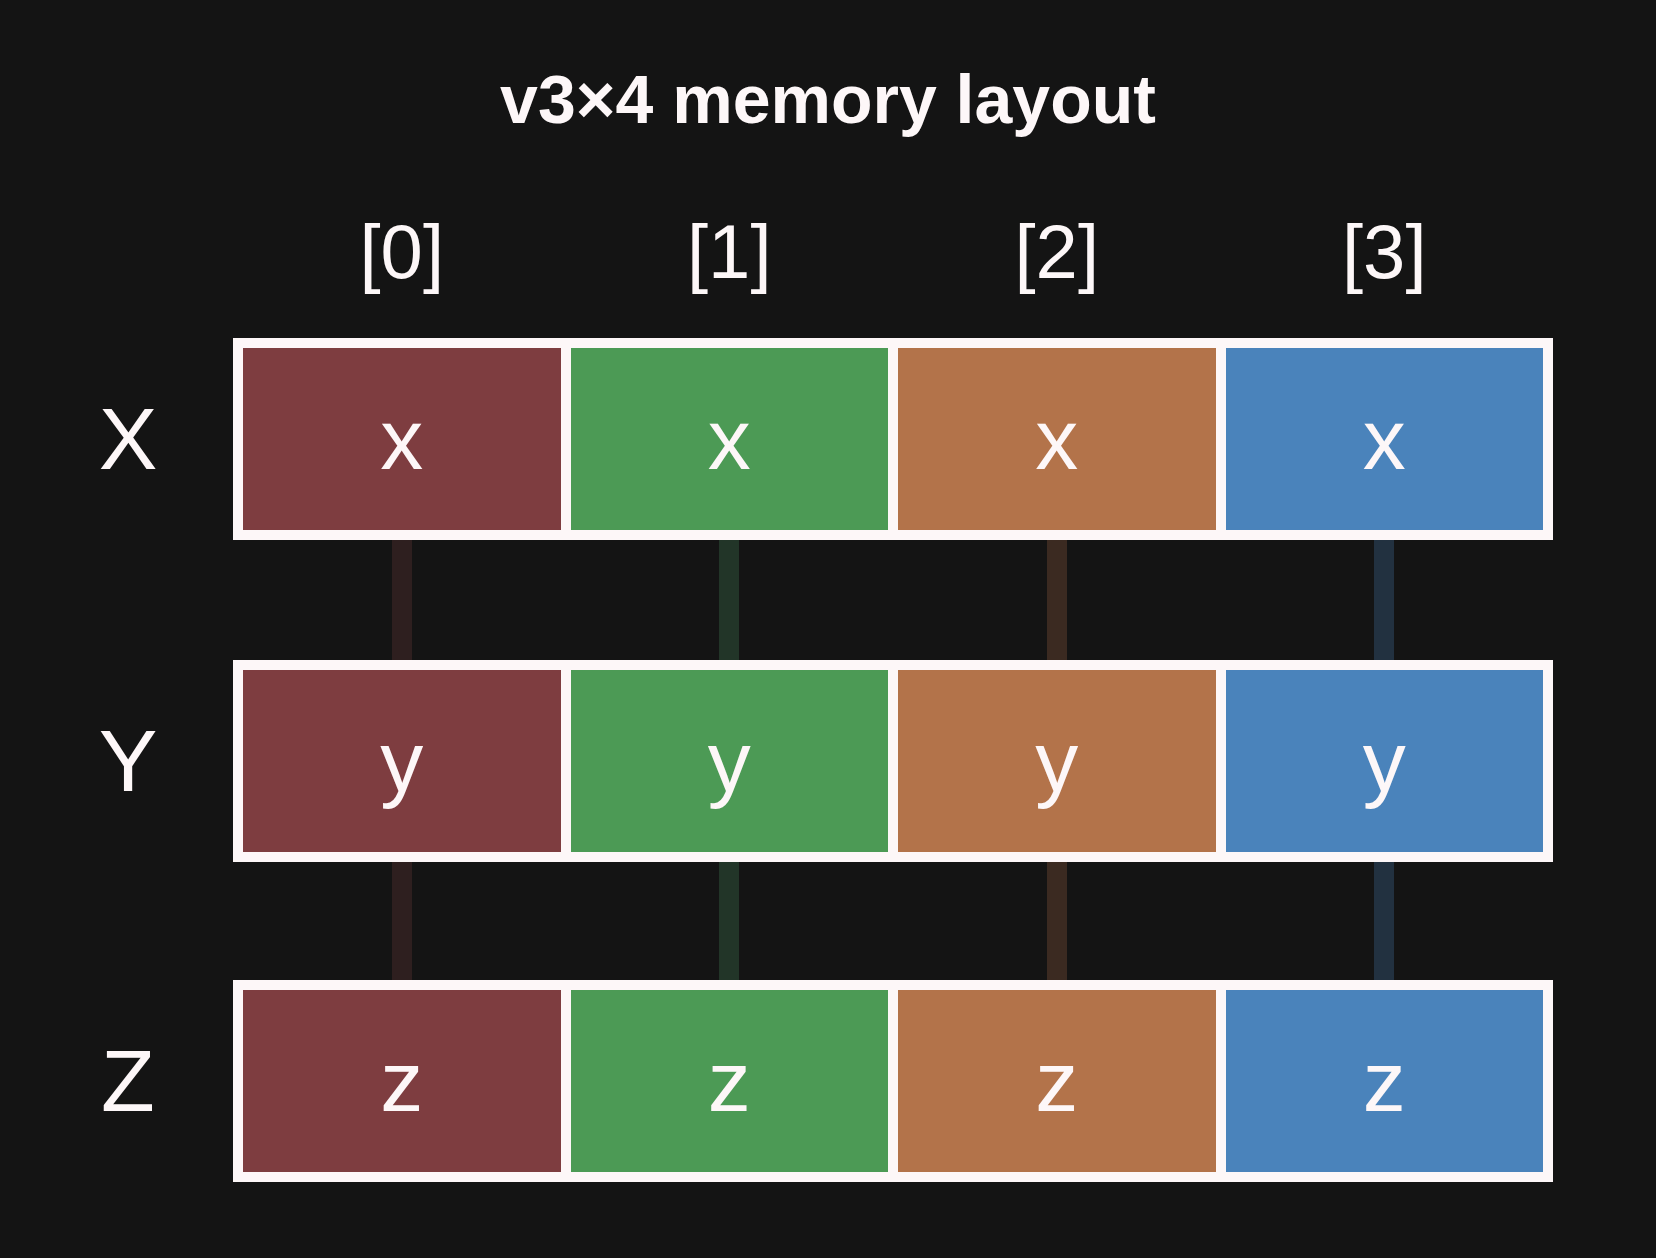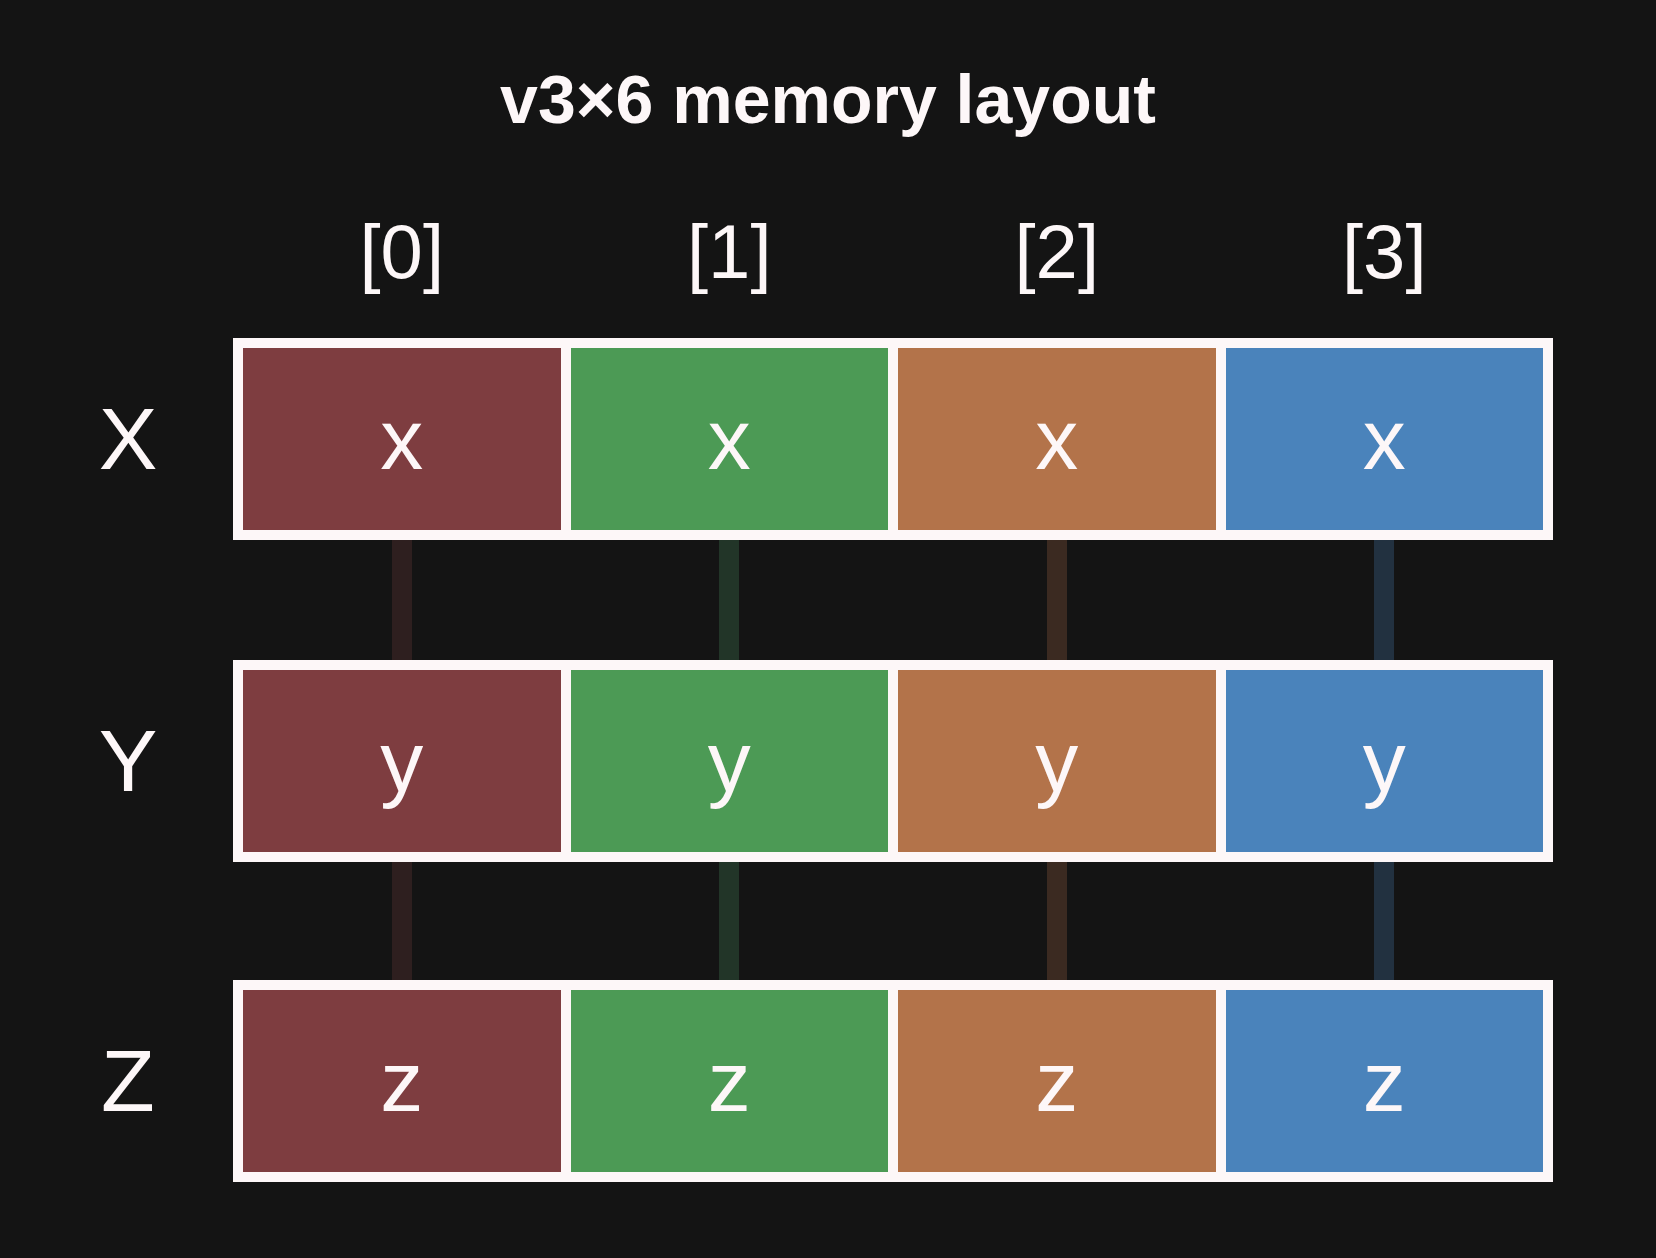--- a/index.html
+++ b/index.html
@@ -87,21 +87,21 @@
   .top-660 { top: 660px; }
   .top-980 { top: 980px; }
   .cx-0 { left: 392px; }
   .cx-1 { left: 719px; }
   .cx-2 { left: 1047px; }
   .cx-3 { left: 1374px; }
 </style>
 </head>
 <body style="background: rgb(20, 20, 20);">
 
-<div class="title">v3×6 memory layout</div>
+<div class="title">v3×4 memory layout</div>
 
 <div class="headers">
   <span class="col-header">[0]</span>
   <span class="col-header">[1]</span>
   <span class="col-header">[2]</span>
   <span class="col-header">[3]</span>
 </div>
 
 <div class="connector cx-0" style="background: rgb(46, 31, 31);"></div>
 <div class="connector cx-1" style="background: rgb(34, 53, 40);"></div>

